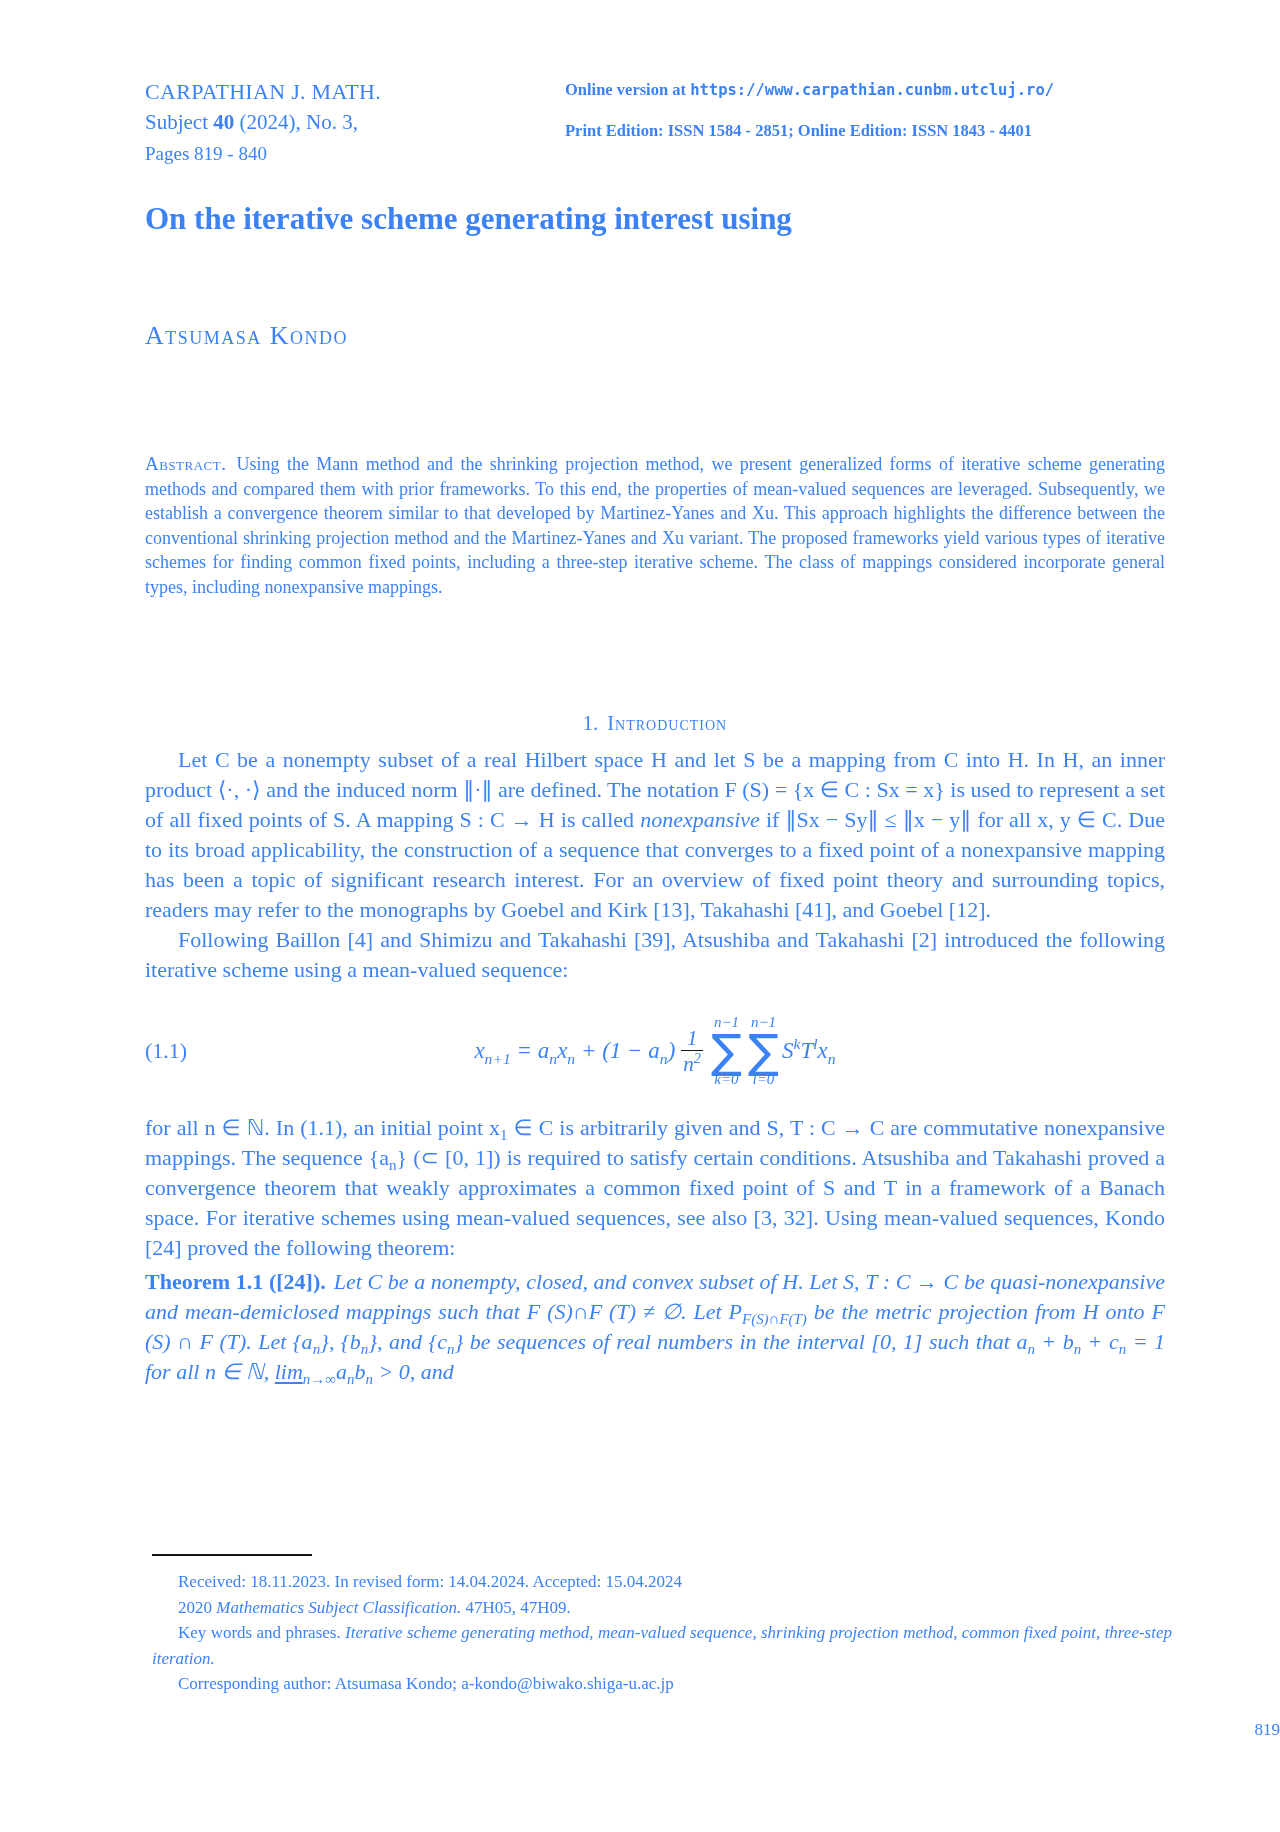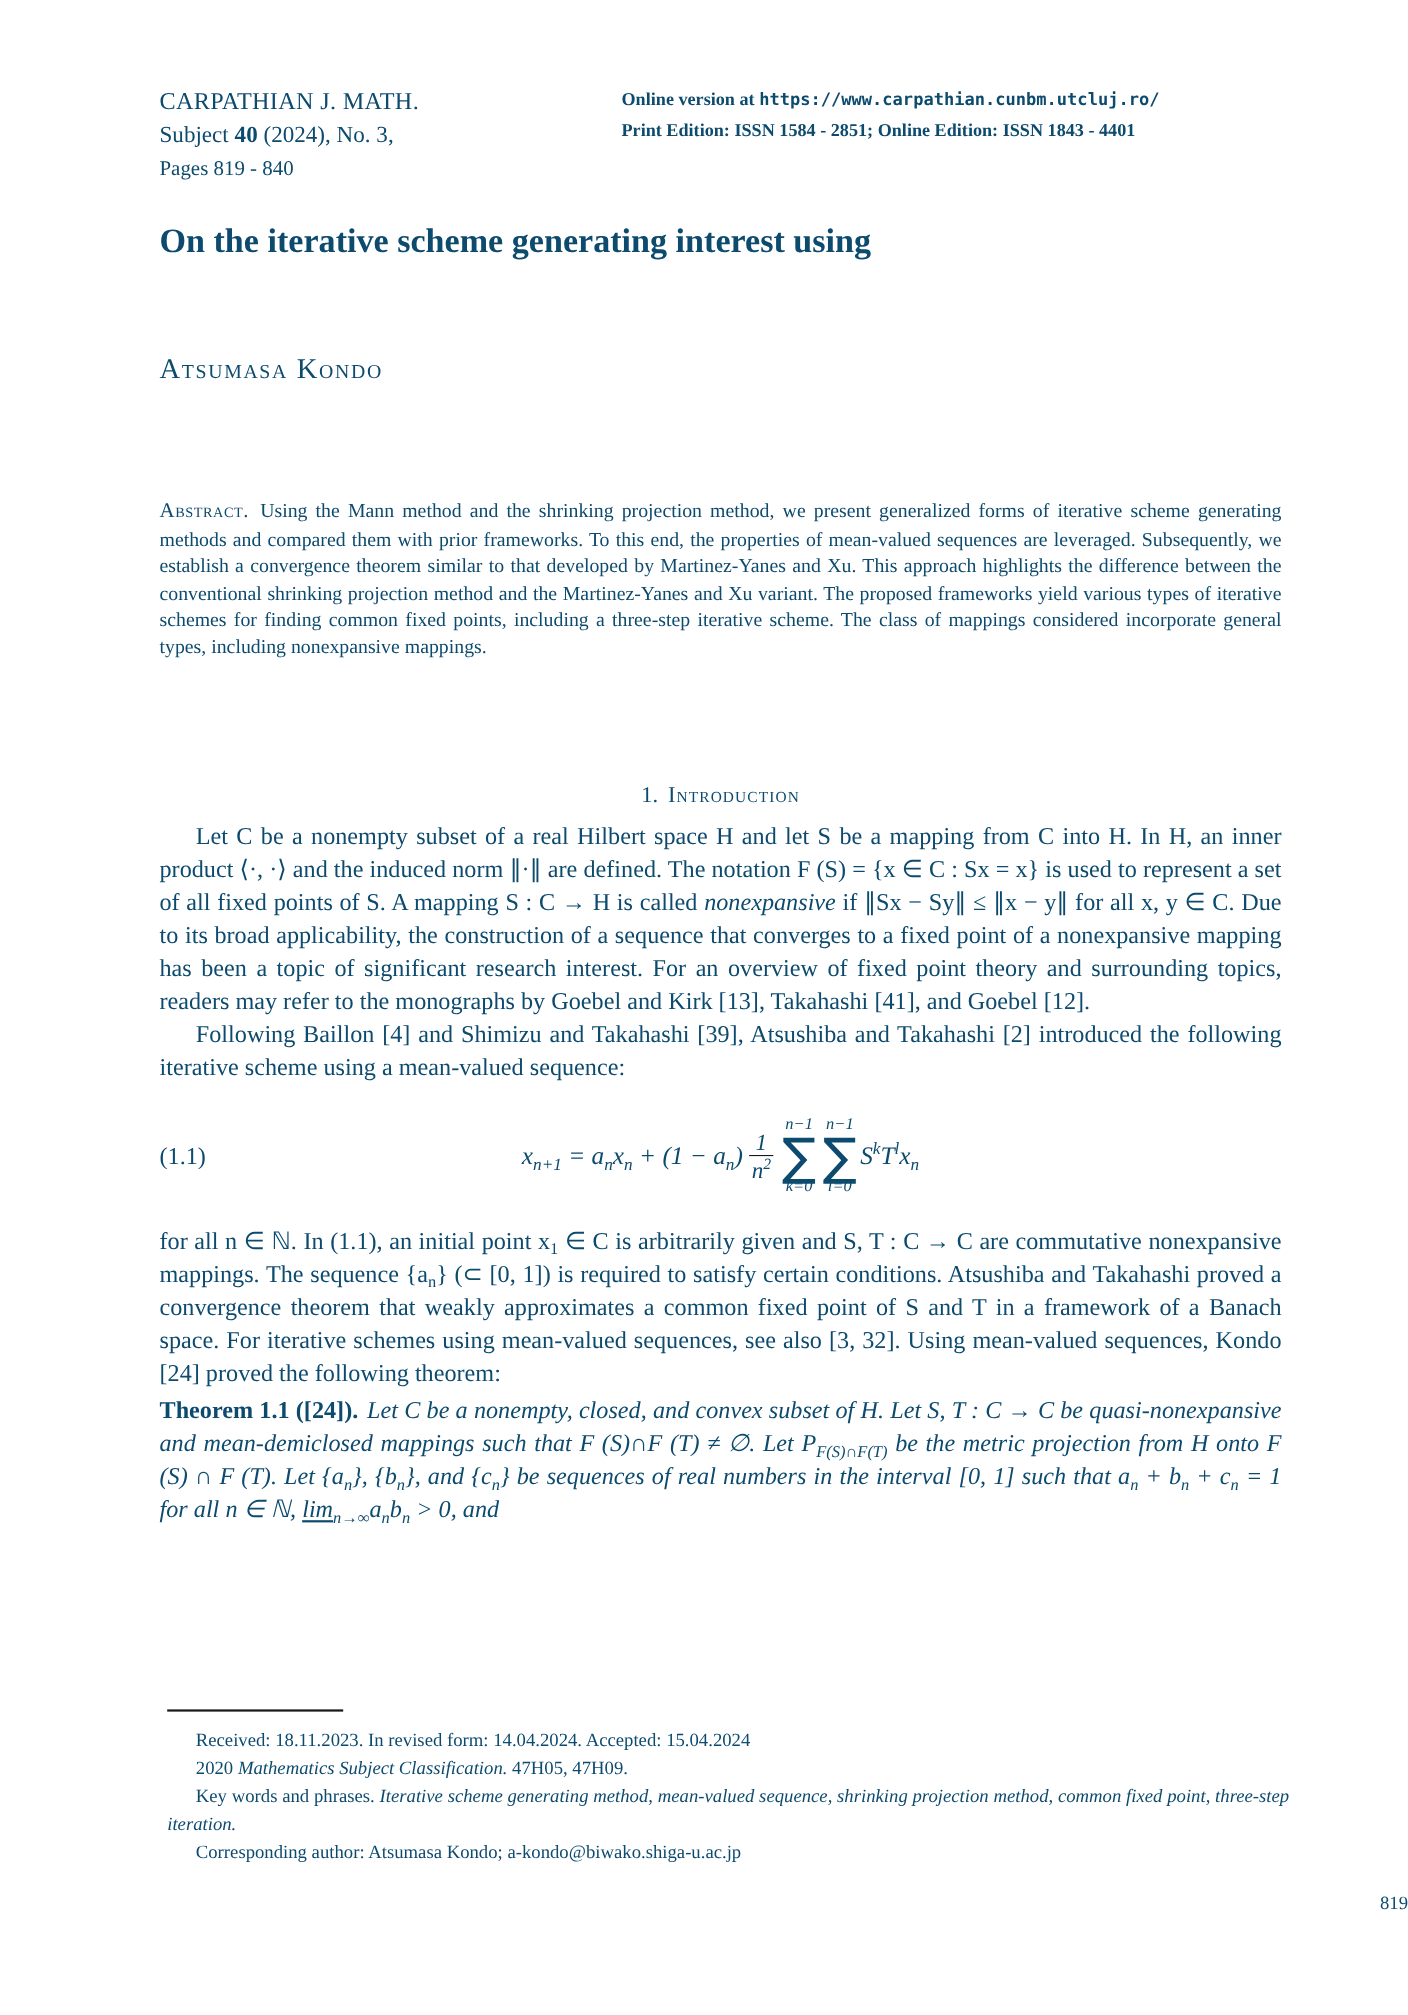--- a/index.html
+++ b/index.html
@@ -1,21 +1,21 @@
 <!DOCTYPE html>
 <html><head>
 <meta charset="utf-8">
 <style>
   html,body { margin:0; padding:0; background:#ffffff; }
   .page {
     position:relative; width:1280px; height:1832px; background:#ffffff;
-    color:#0c4a6e; font-family:"Liberation Serif", serif;
+    color:#3b82f6; font-family:"Liberation Serif", serif;
     overflow:hidden;
   }
-  .b { font-weight:bold; }
+  .b { font-weight:bold;margin-top:12px; }
   .mono { font-family:"DejaVu Sans Mono", monospace; font-weight:bold; font-size:15.5px; }
   sub, sup { font-size:68%; line-height:0; }
   .run-e { font-style:italic; }
   .run-u { text-decoration:underline; text-underline-offset:3px; }
 
   
   .header { position:absolute; left:145px; top:76px; width:1020px; display:flex; justify-content:space-between; }
   .header-left { font-size:21px; line-height:31px; }
   .journal-name { font-size:22px; letter-spacing:0.3px; }
   .journal-pages { font-size:19px; }

